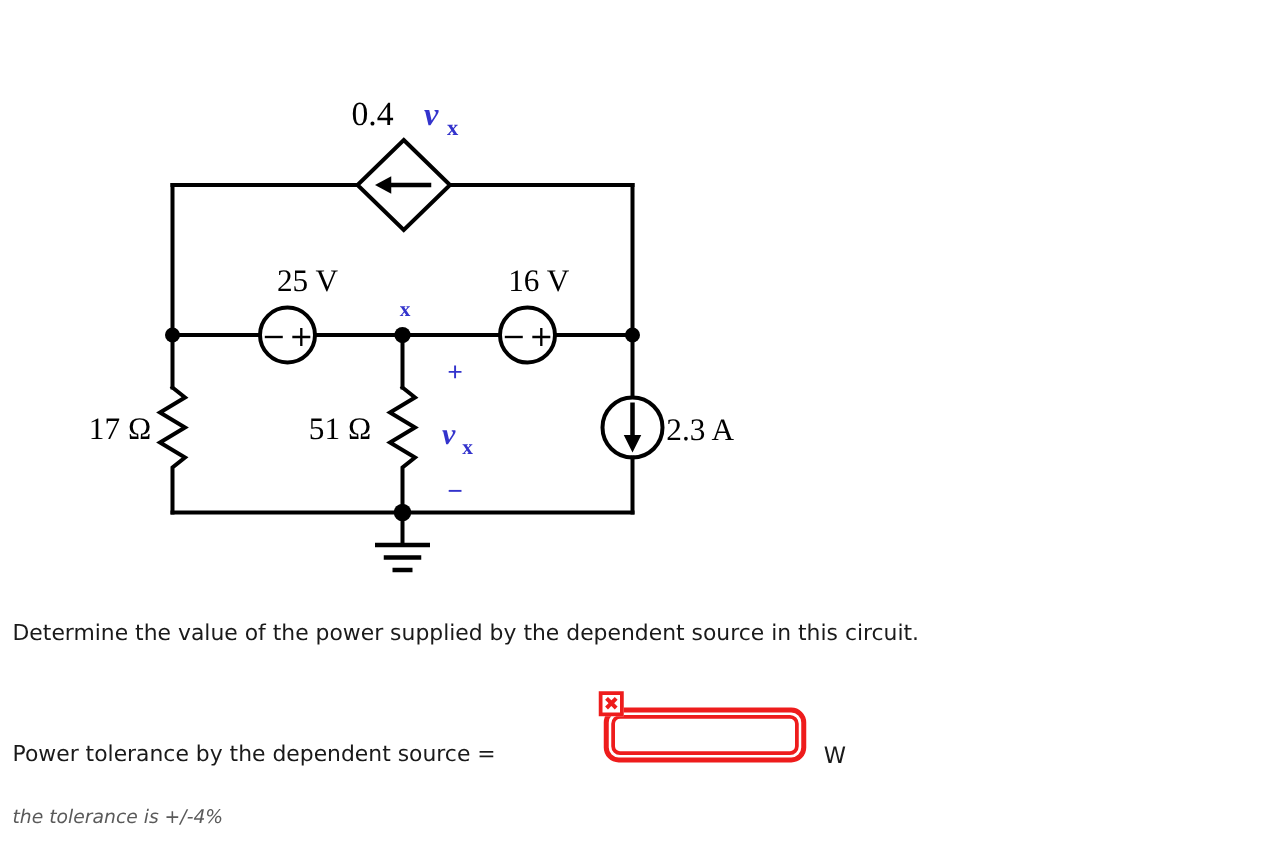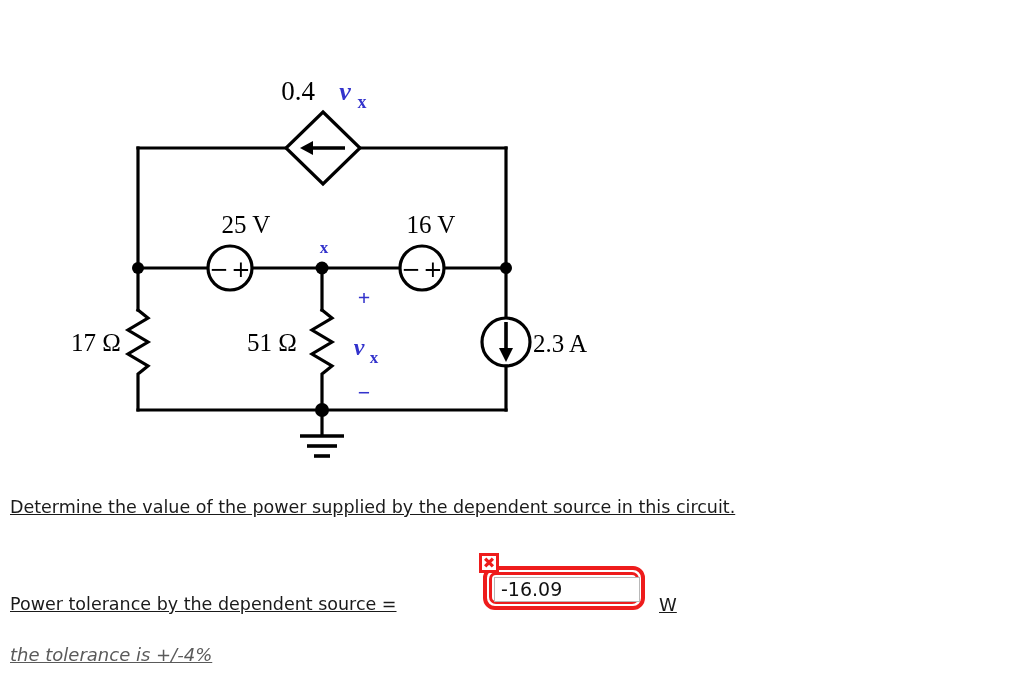--- a/index.html
+++ b/index.html
@@ -67,29 +67,28 @@
     fill: #000000;
   }
 
   
   .prose-line {
     position: absolute;
     font-family: "DejaVu Sans", sans-serif;
     font-size: 17.5px;
     color: #1a1a1a;
     white-space: nowrap;
-    text-decoration: underline;
   }
   #question-line { left: 10px; top: 497px; }
   #answer-label  { left: 10px; top: 594px; }
   #tolerance-line {
     left: 10px;
     top: 644px;
     font-style: italic;
-    font-size: 18px;
+    font-size: 15px;
     color: #5a5a5a;
     text-align: center;
   }
   #unit-label {
     left: 659px;
     top: 594px;
     font-size: 18px;
   }
 
   
@@ -236,19 +235,18 @@
   </svg>
 </div>
 
 <div class="prose-line" id="question-line">Determine the value of the power supplied by the dependent source in this circuit.</div>
 
 <div class="prose-line" id="answer-label">Power tolerance by the dependent source =</div>
 
 <div id="answer-field-wrap">
   <div id="answer-outer-border"></div>
   <div id="answer-inner-border"></div>
-  <input id="answer-input" type="text" value="-16.09" style="">
   <div id="answer-error-badge">✖</div>
 </div>
 
 <div class="prose-line" id="unit-label">W</div>
 
 <div class="prose-line" id="tolerance-line">the tolerance is +/-4%</div>
 
 </body></html>

